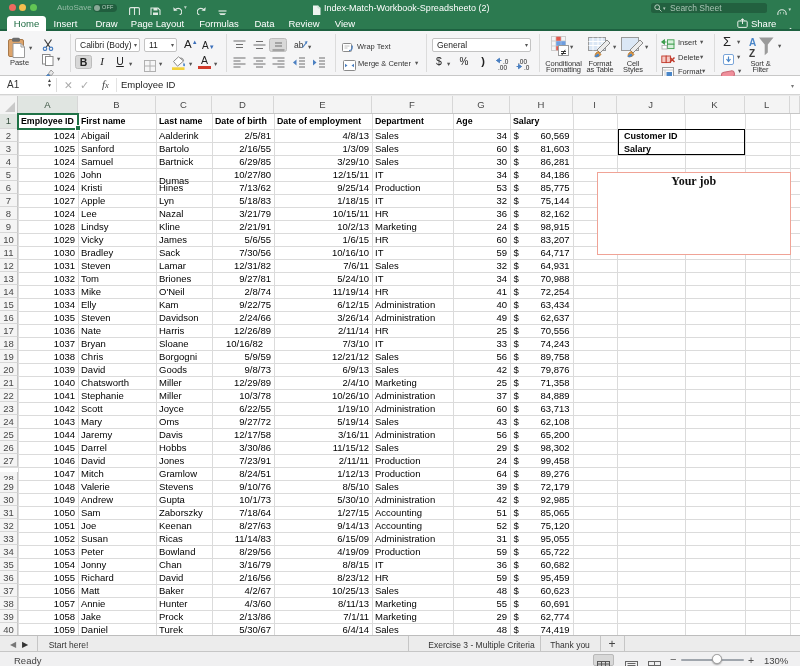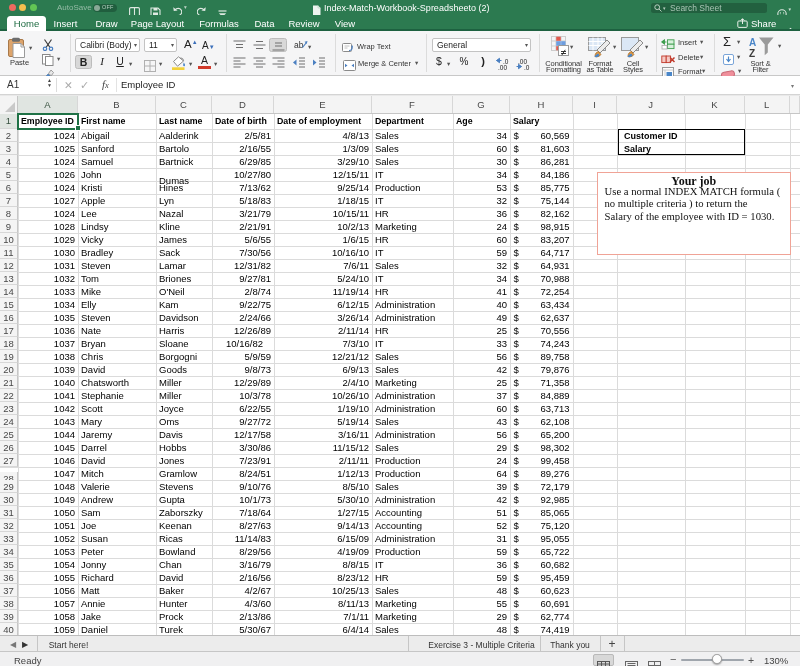--- a/index.html
+++ b/index.html
@@ -902,21 +902,20 @@
       <span class="dol">$</span>
       <span class="sal">74,419</span>
     </div>
 <div class="selbox"></div>
 <div class="bbox" style="left:618px;top:32.5px;width:127px;height:26px">
       <div class="bbl" style="height:13.0px;line-height:13.0px">Customer ID</div>
       <div class="bbl" style="height:13.0px;line-height:13.0px">Salary</div>
     </div>
 <div class="jobbox">
 <div class="jobtitle">Your job</div>
-<div class="jobtext">Use a normal INDEX MATCH formula (<br>no multiple criteria ) to return the<br>Salary of the employee with ID = 1030.</div>
 </div>
   </div>
 <div id="sheettabs">
 <div style="position:absolute;left:10px;top:4px;font-size:8px;color:#777">◀</div>
 <div style="position:absolute;left:22px;top:4px;font-size:8px;color:#333">▶</div>
 <div class="stsep" style="left:37px"></div>
 <div class="stab" style="left:37px;width:63px">Start here!</div>
 <div class="stsep" style="left:408px"></div>
 <div class="stab" style="left:415px;width:133px">Exercise 3 - Multiple Criteria</div>
 <div class="stsep" style="left:540px"></div>

